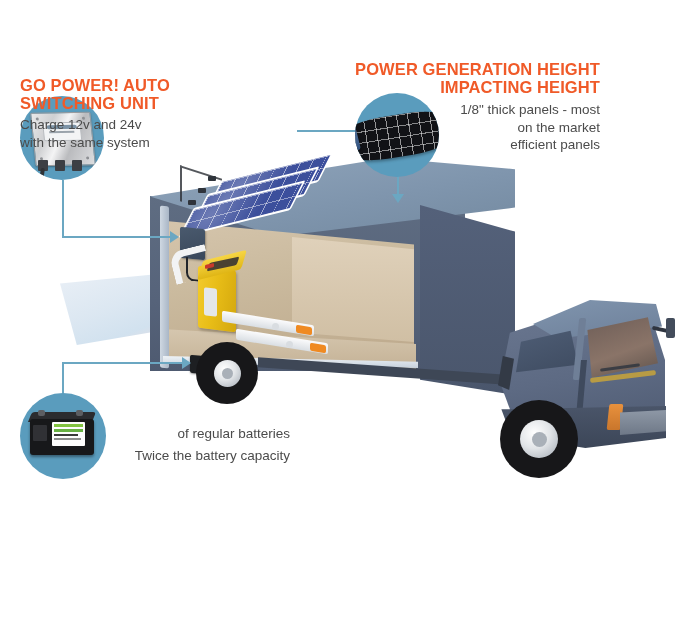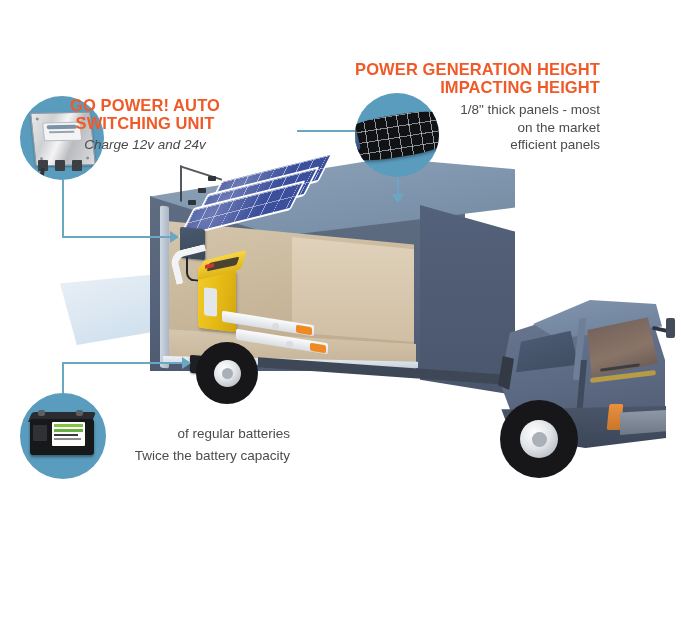--- a/index.html
+++ b/index.html
@@ -21,21 +21,21 @@
     line-height:18px;
     letter-spacing:.1px;
     font-family:"Liberation Sans", sans-serif;
   }
   .callout .body{
     color:#4b4b4b;
     font-size:13.5px;
     line-height:17.5px;
     font-family:"Liberation Sans", sans-serif;
   }
-  #callout-switching{left:20px;top:96px;width:250px;text-align:center;}
+  #callout-switching{left:20px;top:76px;width:250px;text-align:left;}
   #callout-solar{left:330px;top:60px;width:270px;text-align:right;}
   #callout-battery{left:50px;top:425px;width:240px;text-align:right;}
   #callout-battery .title{text-align:center;padding-left:22px;}
 
   
   .badge{
     position:absolute;border-radius:50%;
     background:#5a9cbd;overflow:hidden;
   }
   .badge .inner{position:absolute;left:0;top:0;width:100%;height:100%;}
@@ -445,21 +445,22 @@
           <div class="l2"></div>
           <div class="l3"></div>
           <div class="l4"></div>
       </div>
     </div>
   </div>
 
   <div class="callout" id="callout-switching">
     <div class="title">GO POWER! AUTO</div>
     <div class="title">SWITCHING UNIT</div>
-    <div class="body" style="margin-top:4px;font-style:italic;">Charge 12v and 24v</div>
+    <div class="body" style="margin-top:4px;">Charge 12v and 24v</div>
+    <div class="body">with the same system</div>
   </div>
 
   <div class="callout" id="callout-solar">
     <div class="title">POWER GENERATION HEIGHT</div>
     <div class="title">IMPACTING HEIGHT</div>
     <div class="body" style="margin-top:5px;">1/8" thick panels - most</div>
     <div class="body">on the market</div>
     <div class="body">efficient panels</div>
   </div>
 

